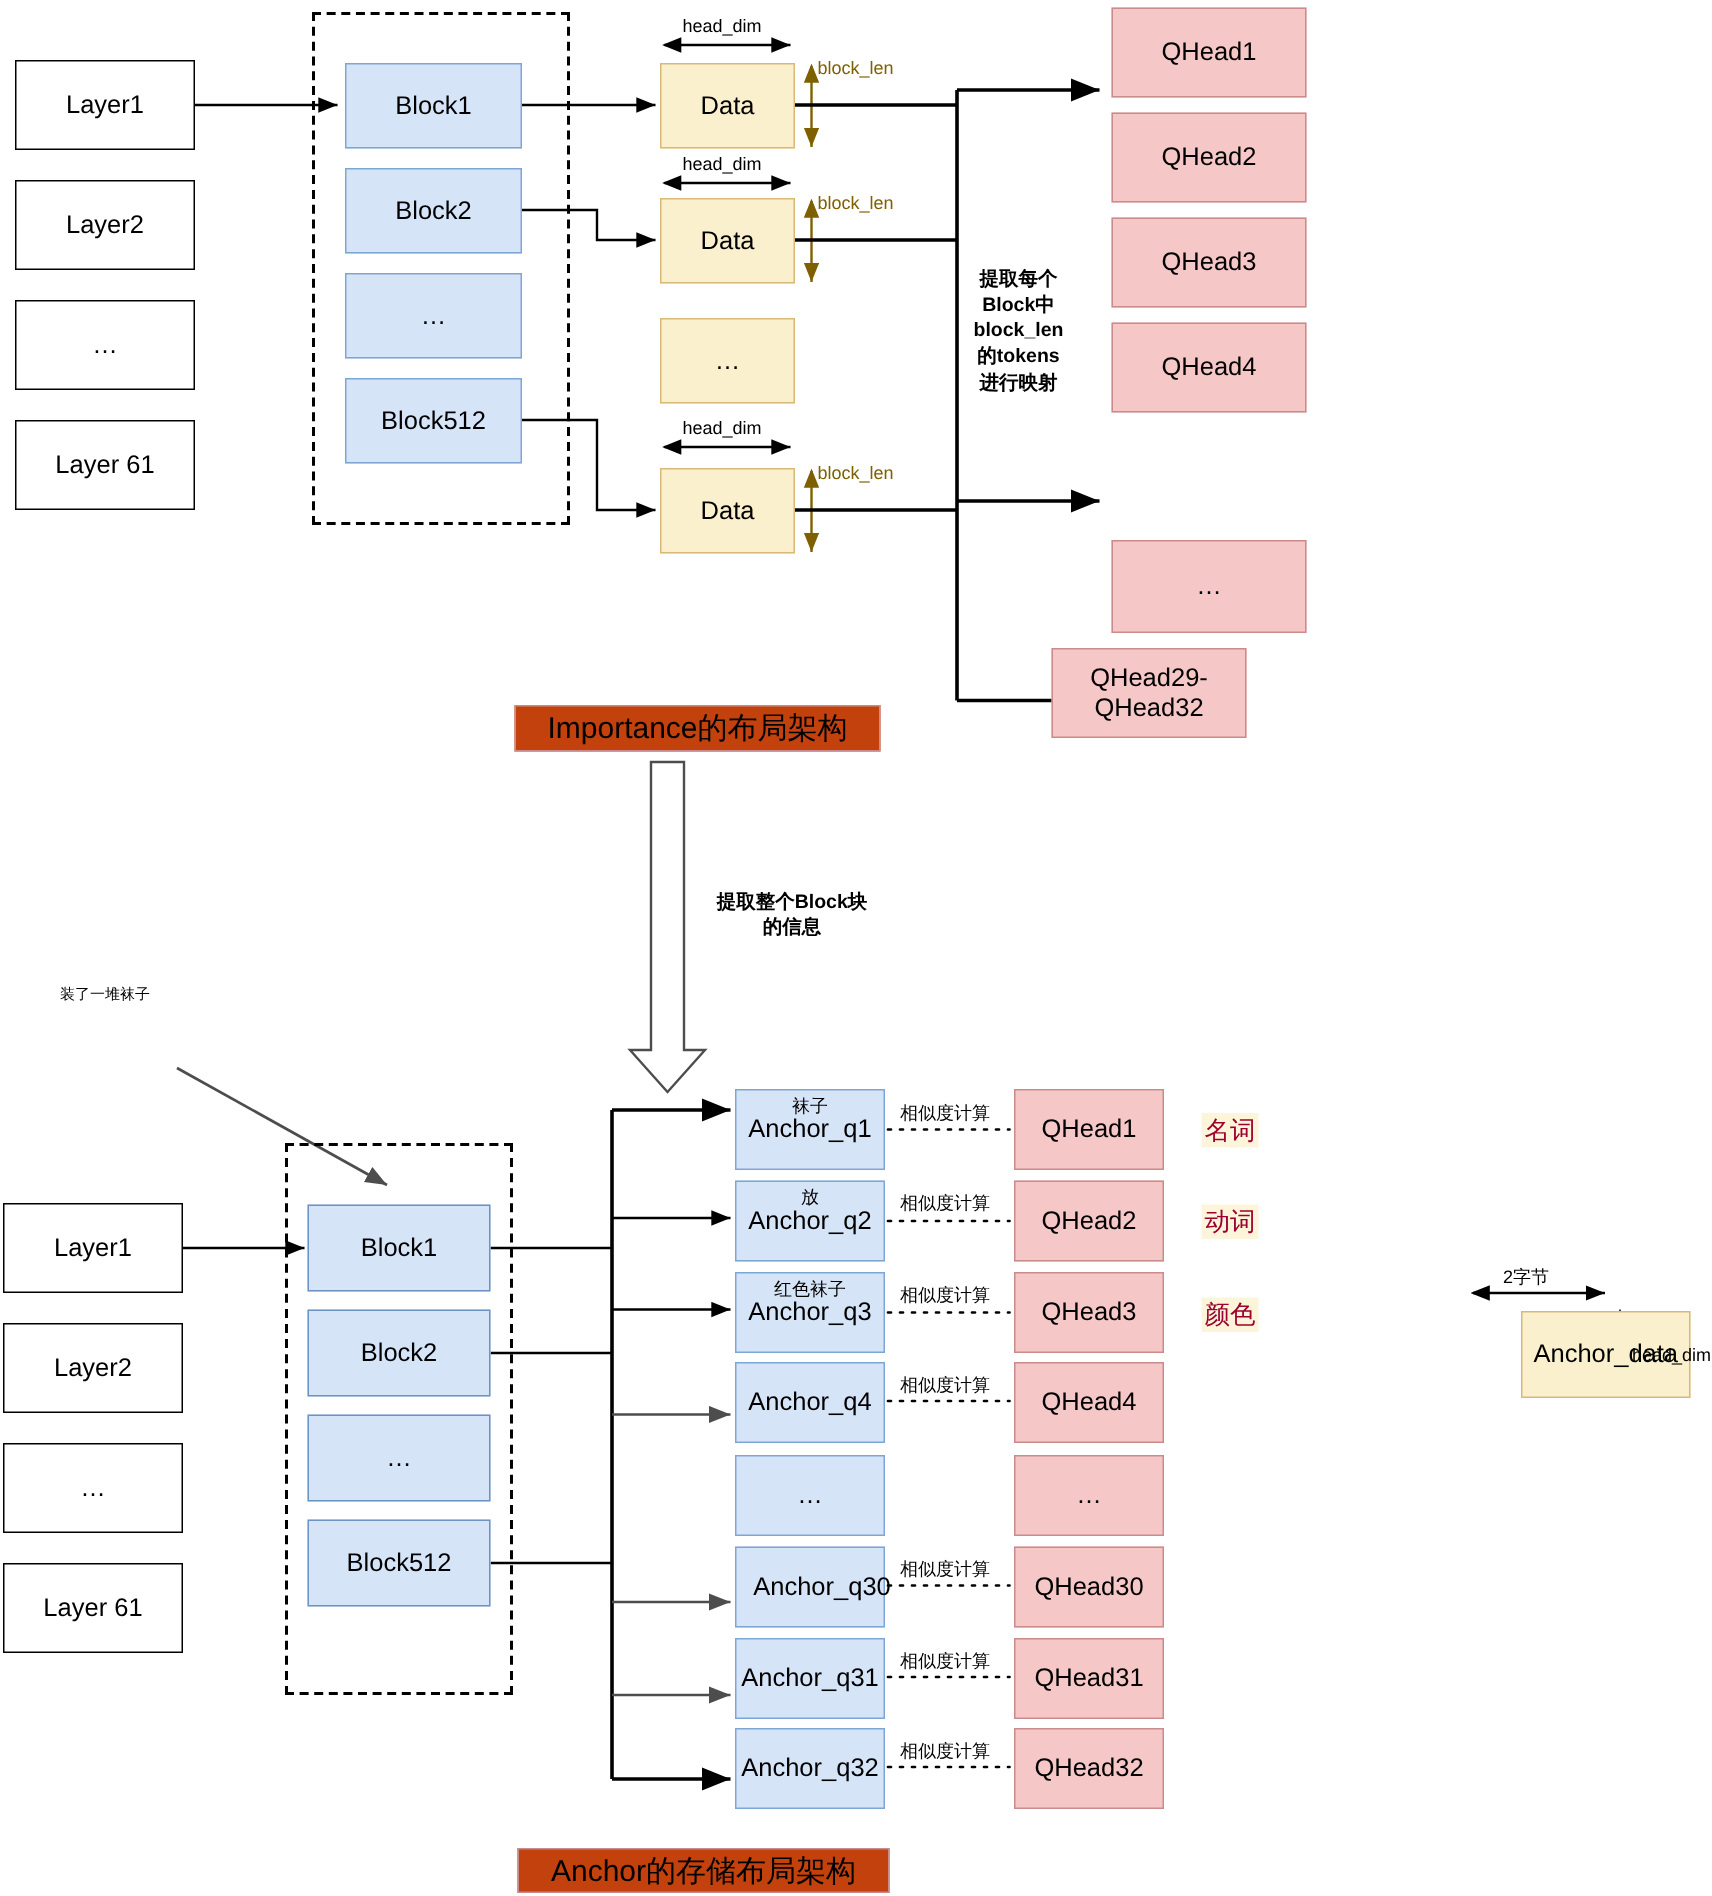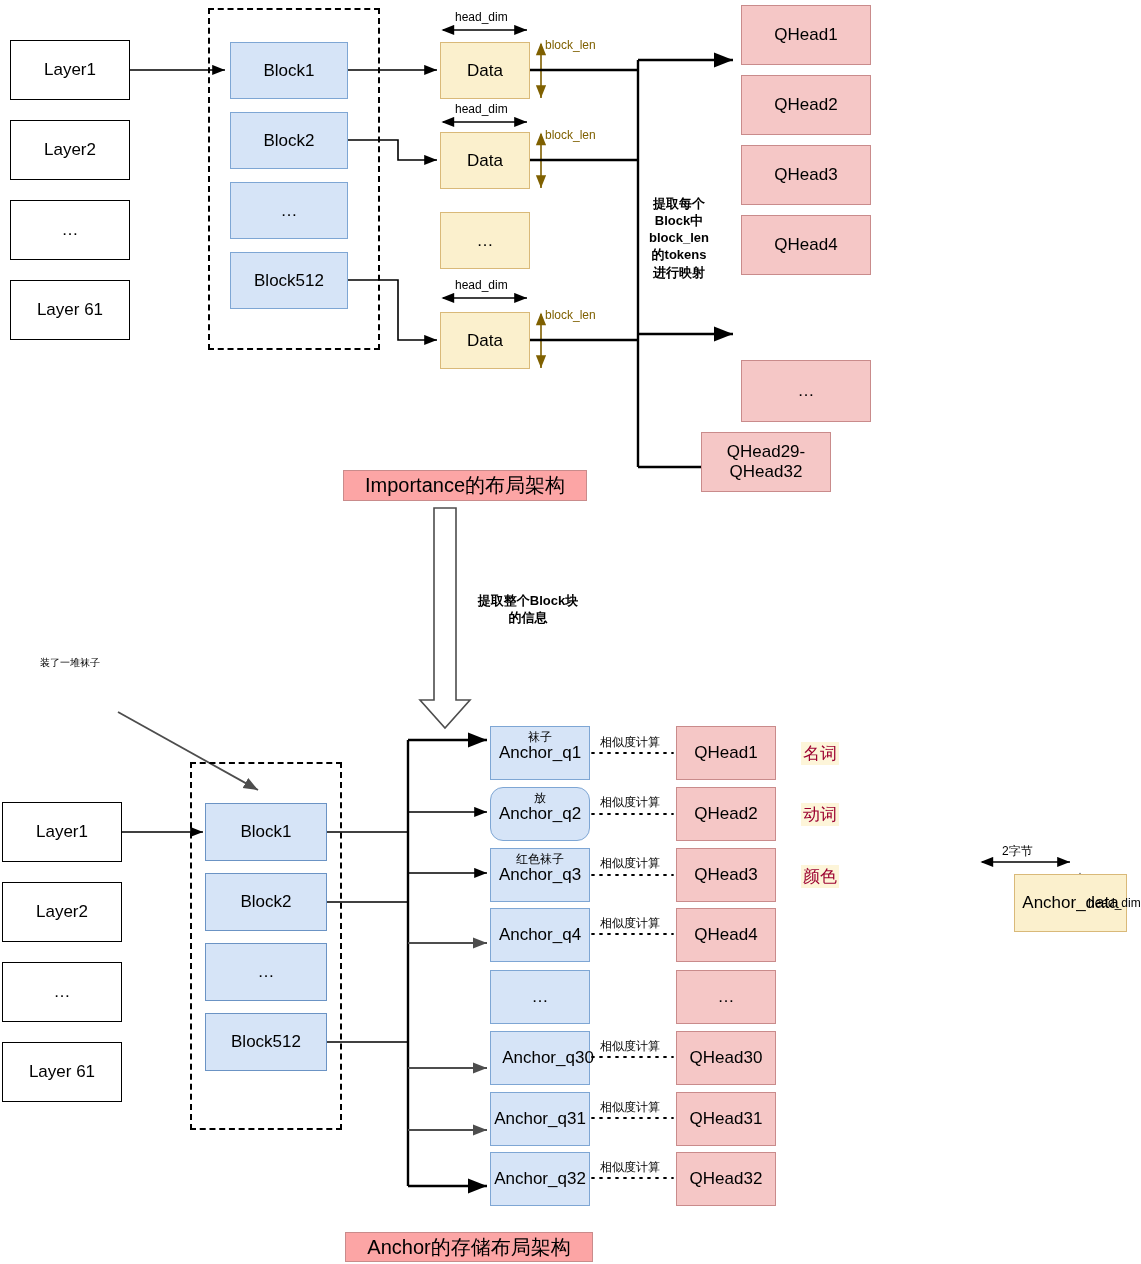--- a/index.html
+++ b/index.html
@@ -5,21 +5,21 @@
   html,body{margin:0;padding:0;background:#ffffff;}
   body{font-family:"Liberation Sans","DejaVu Sans",sans-serif;color:#000;}
   #canvas{position:relative;width:1141px;height:1264px;background:#fff;overflow:hidden;}
 
   .box{position:absolute;box-sizing:border-box;display:flex;align-items:center;justify-content:center;text-align:center;}
   .b-white{background:#ffffff;border:1.5px solid #000000;font-size:17px;}
   .b-blue{background:#d6e4f7;border:1px solid #7ea6d4;font-size:17px;}
   .b-blue2{background:#d6e4f7;border:1px solid #6b93c4;font-size:17px;}
   .b-yellow{background:#fbf0cd;border:1px solid #d9b979;font-size:17px;}
   .b-pink{background:#f5c7c6;border:1px solid #c98b8b;font-size:17px;}
-  .b-title{background:#fca5a5;border:1.5px solid #c98b8b;font-size:20px;}
+  .b-title{background:#c2410c;border:1.5px solid #c98b8b;font-size:20px;}
   .dashed{position:absolute;box-sizing:border-box;border:2px dashed #000;background:transparent;}
 
   .lbl{position:absolute;font-size:12px;white-space:nowrap;}
   .lbl-olive{color:#7f6000;}
   .lbl-dark{color:#000;}
   .note{position:absolute;font-size:13px;font-weight:bold;text-align:center;line-height:1.32;white-space:pre-line;}
   .plain{position:absolute;font-size:13px;text-align:center;line-height:1.35;white-space:pre-line;color:#000;}
   .tagword{position:absolute;font-size:17px;color:#9c0030;background:#fdf5d9;padding:0 2px;white-space:nowrap;}
   .subword{position:absolute;font-size:12px;color:#000;white-space:nowrap;text-align:center;}
   .simlabel{position:absolute;font-size:12px;white-space:nowrap;color:#000;}
@@ -158,21 +158,21 @@
     </div>
 
   <div class="lbl lbl-dark" style="left:455px;top:10px;">head_dim</div>
   <div class="lbl lbl-dark" style="left:455px;top:102px;">head_dim</div>
   <div class="lbl lbl-dark" style="left:455px;top:278px;">head_dim</div>
 
   <div class="lbl lbl-olive" style="left:545px;top:38px;">block_len</div>
   <div class="lbl lbl-olive" style="left:545px;top:128px;">block_len</div>
   <div class="lbl lbl-olive" style="left:545px;top:308px;">block_len</div>
 
-  <div class="note" style="left:640px;top:177px;width:78px;margin-top:18px;">提取每个
+  <div class="note" style="left:640px;top:177px;width:78px;">提取每个
 Block中
 block_len
 的tokens
 进行映射</div>
 
   <div class="box b-pink" style="left:741px;top:5px;width:130px;height:60px;">
       <span>QHead1</span>
     </div>
   <div class="box b-pink" style="left:741px;top:75px;width:130px;height:60px;">
       <span>QHead2</span>
@@ -228,21 +228,21 @@
   <div class="box b-blue" style="left:490px;top:726px;width:100px;height:54px;">
       <span>Anchor_q1</span>
     </div>
   <div class="subword" style="left:490px;top:729px;width:100px;">袜子</div>
   <div class="simlabel" style="left:600px;top:734px;">相似度计算</div>
   <div class="box b-pink" style="left:676px;top:726px;width:100px;height:54px;">
       <span>QHead1</span>
     </div>
   <div class="tagword" style="left:801px;top:742px;">名词</div>
 
-  <div class="box b-blue" style="left:490px;top:787px;width:100px;height:54px;border-radius:13px;">
+  <div class="box b-blue" style="left:490px;top:787px;width:100px;height:54px;">
       <span>Anchor_q2</span>
     </div>
   <div class="subword" style="left:490px;top:790px;width:100px;">放</div>
   <div class="simlabel" style="left:600px;top:794px;">相似度计算</div>
   <div class="box b-pink" style="left:676px;top:787px;width:100px;height:54px;">
       <span>QHead2</span>
     </div>
   <div class="tagword" style="left:801px;top:803px;">动词</div>
 
   <div class="box b-blue" style="left:490px;top:848px;width:100px;height:54px;">

